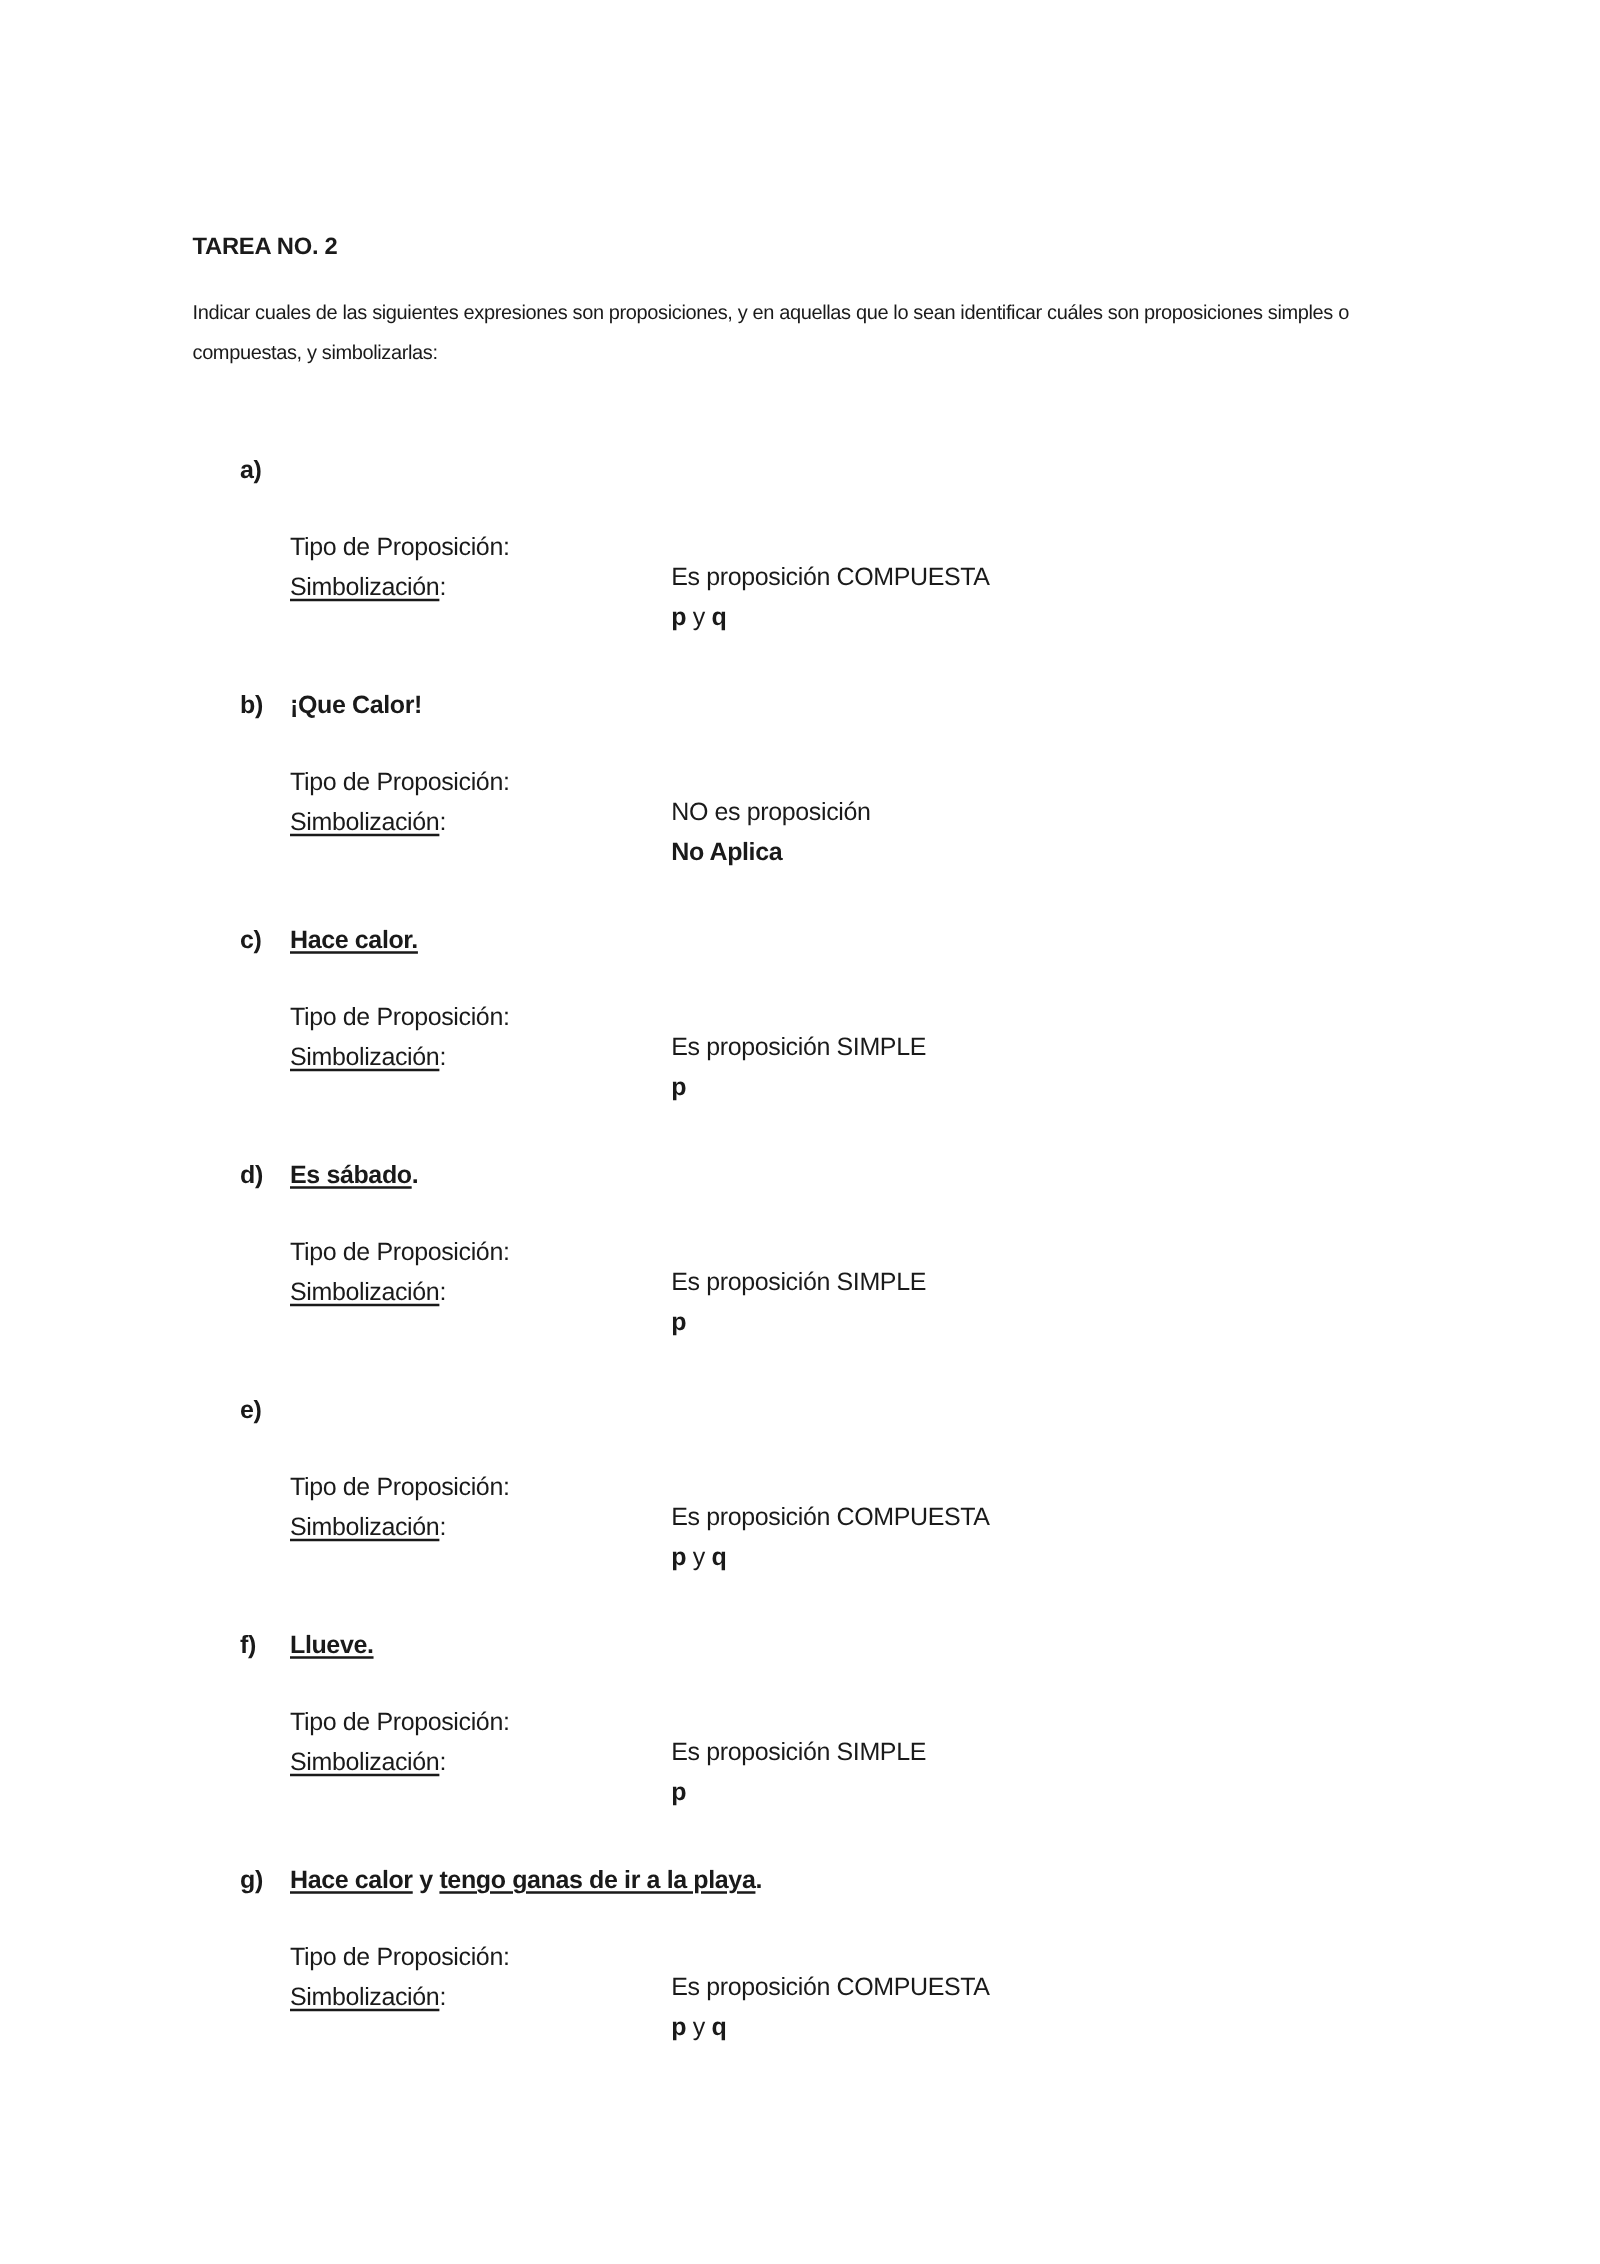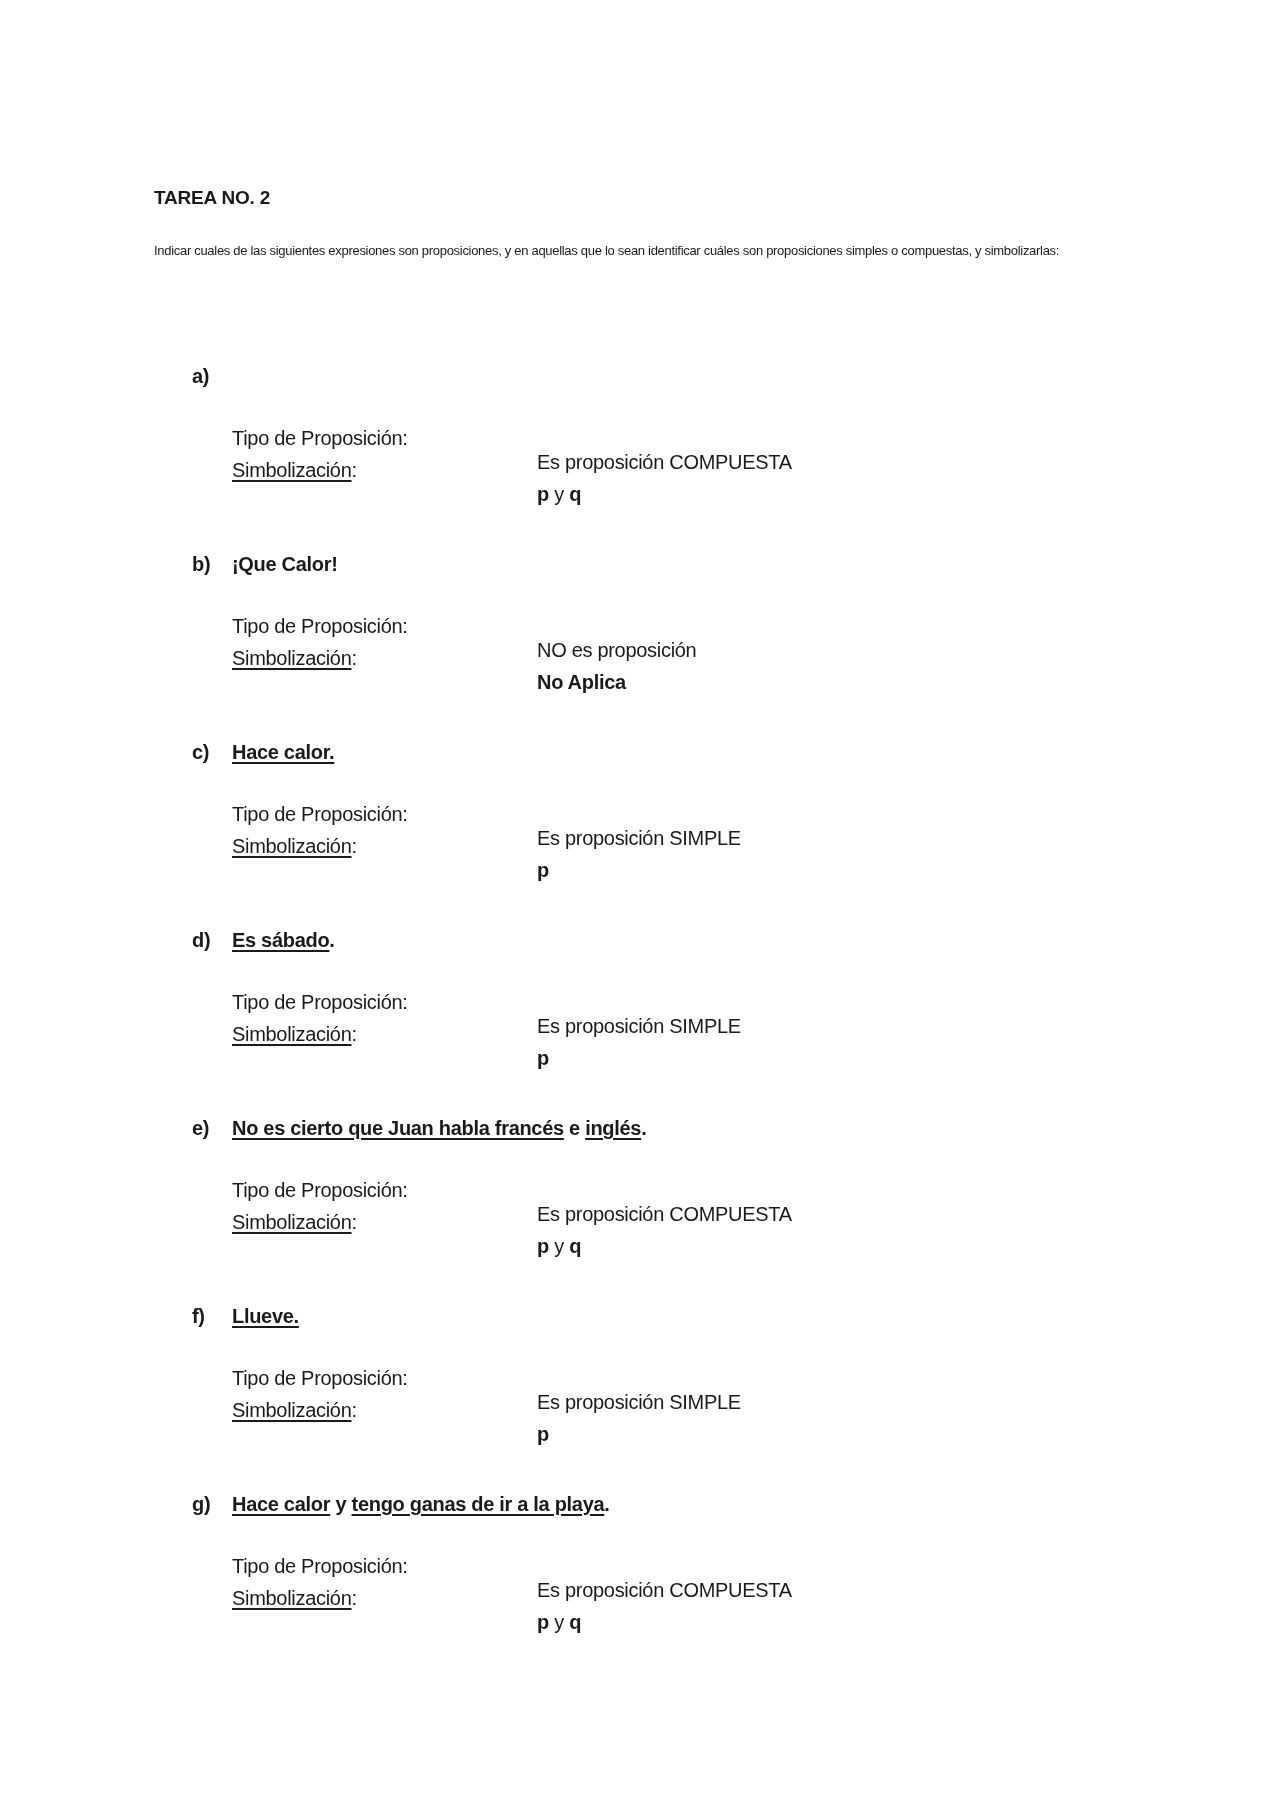--- a/index.html
+++ b/index.html
@@ -8,21 +8,21 @@
       font-family: "Liberation Sans", "DejaVu Sans", sans-serif;
       color: #1a1a1a;
     }
     .page { position: absolute; left: 0; top: 0; width: 1280px; height: 1409px; }
     .title {
       position: absolute; left: 154px; top: 187px;
       font-size: 19px; font-weight: bold; letter-spacing: -0.2px;
     }
     .intro {
       position: absolute; left: 154px; top: 235px; width: 980px;
-      font-size: 13px; line-height: 32px; letter-spacing: -0.3px;
+      font-size: 16px; line-height: 32px; letter-spacing: -0.3px;
     }
     .item { position: absolute; left: 154px; width: 900px; }
     .item-head { font-size: 20px; font-weight: bold; height: 32px; line-height: 32px; letter-spacing: -0.3px; }
     .item-letter { position: absolute; left: 38px; top: 0; }
     .item-text { position: absolute; left: 78px; top: 0; white-space: nowrap; }
     .u { text-decoration: underline; text-underline-offset: 3px; }
     .row { position: absolute; left: 78px; font-size: 20px; height: 32px; line-height: 32px; letter-spacing: -0.3px; white-space: nowrap; }
     .row .label { position: absolute; left: 0; top: 0; text-align: right; }
     .row .value { position: absolute; left: 305px; top: 0; margin-top: 24px; }
     .row-type { top: 62px; }
@@ -92,21 +92,20 @@
     </div>
     <div class="row row-sym">
       <span class="label"><span class="u">Simbolización</span><span>:</span></span>
       <span class="value bold">p</span>
     </div>
   </div>
 
   <div class="item" style="top:1112px;">
     <div class="item-head">
       <span class="item-letter">e)</span>
-      <span class="item-text"><span class="u">No es cierto que Juan habla francés</span><span style="white-space:pre"> e </span><span class="u">inglés</span><span>.</span></span>
     </div>
     <div class="row row-type">
       <span class="label">Tipo de Proposición:</span>
       <span class="value">Es proposición COMPUESTA</span>
     </div>
     <div class="row row-sym">
       <span class="label"><span class="u">Simbolización</span><span>:</span></span>
       <span class="value"><b>p</b><span style="white-space:pre"> y </span><b>q</b></span>
     </div>
   </div>

